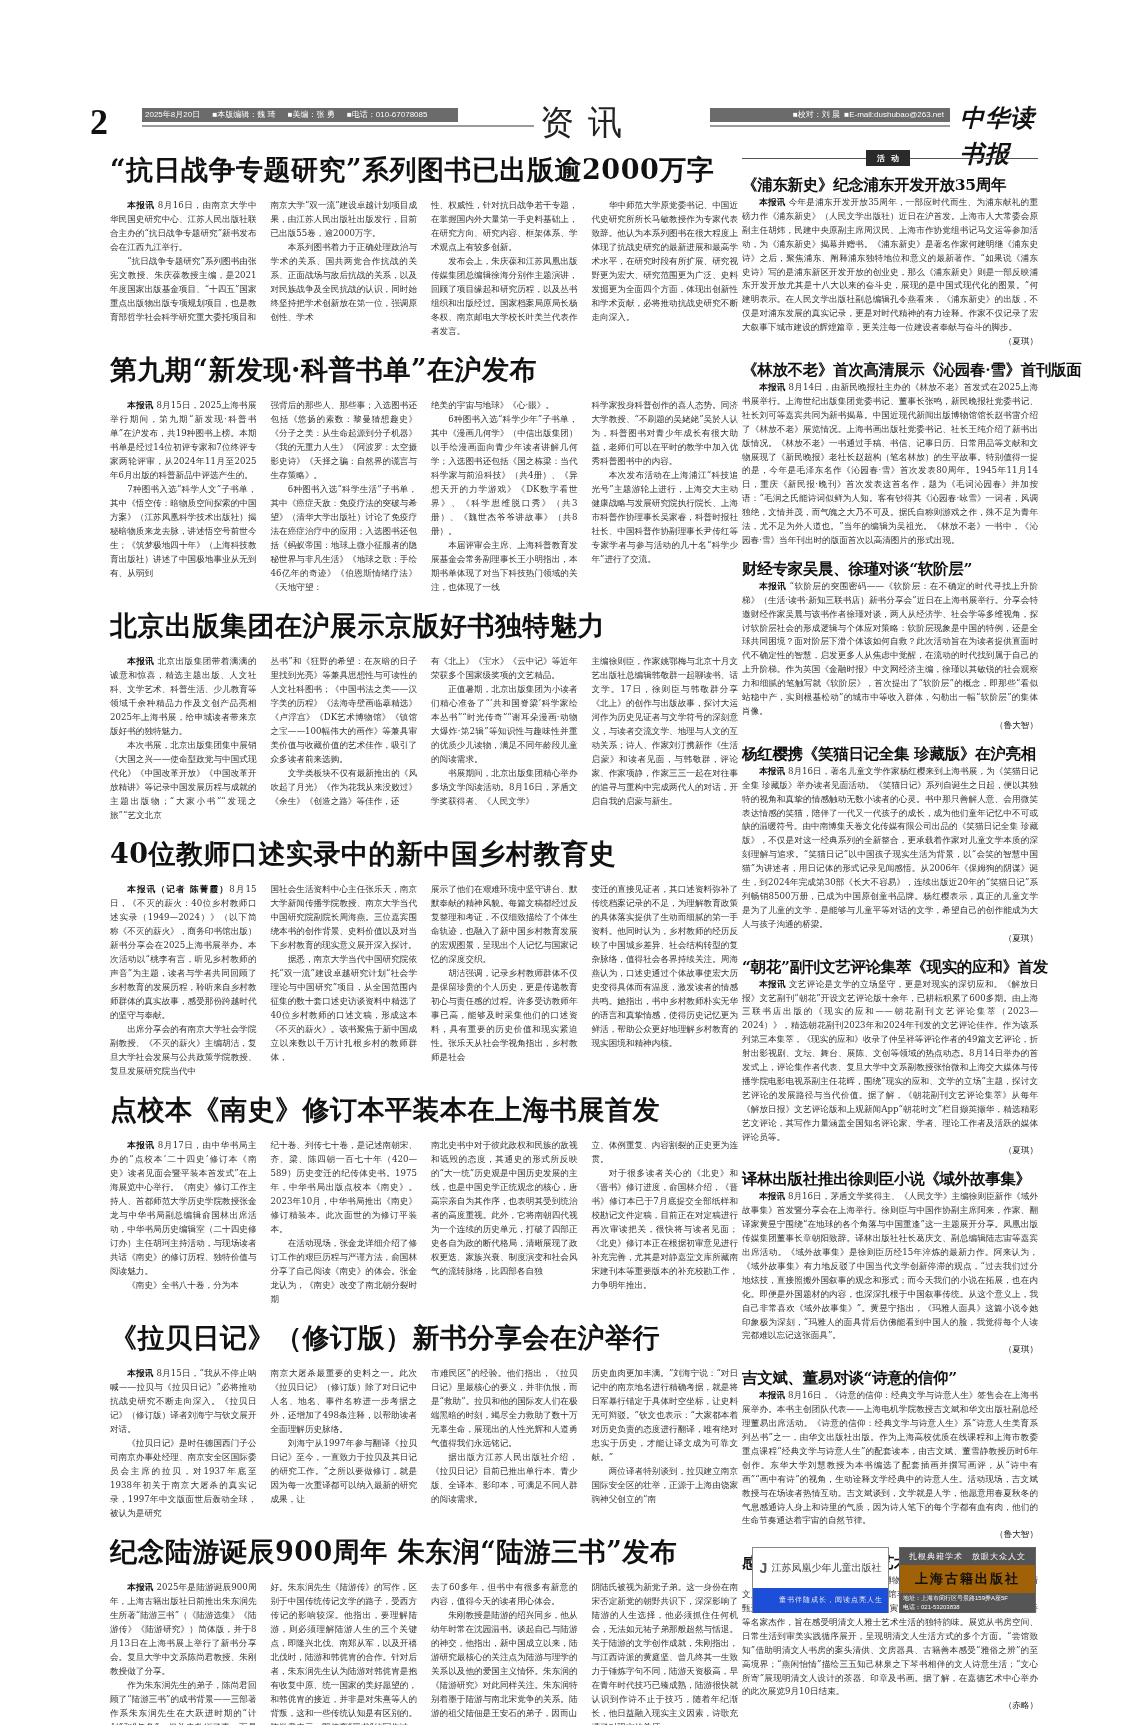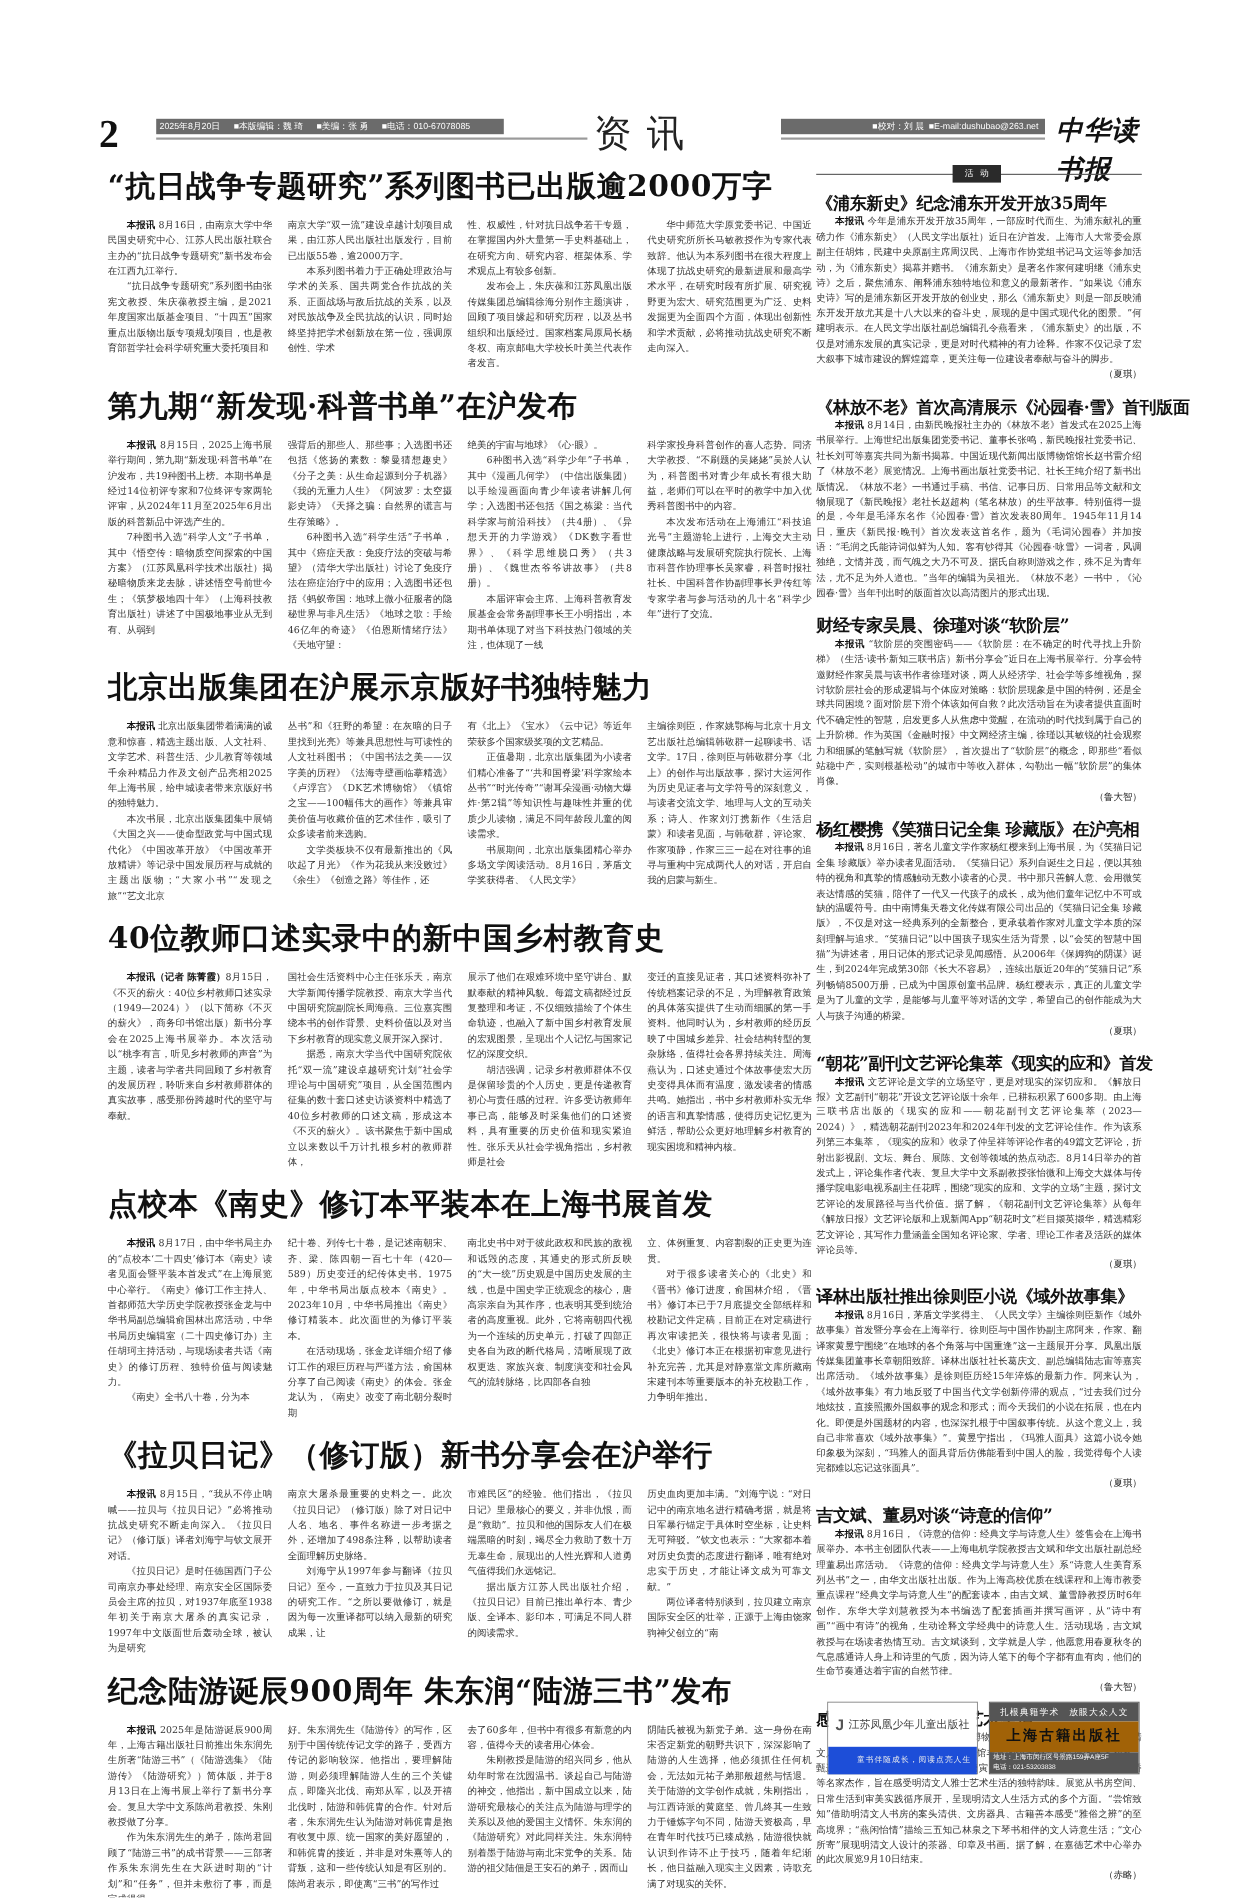--- a/index.html
+++ b/index.html
@@ -15,33 +15,33 @@
   .info-bar-left span { margin-right: 10px; }
   .rule-left { position: absolute; left: 52px; top: 25px; width: 392px; height: 2px; background: #9a9a9a; }
   .section-title { position: absolute; left: 450px; top: 0; font-family: "DejaVu Serif", serif; font-size: 34px; line-height: 44px; letter-spacing: 14px; color: #222; font-weight: normal; }
   .info-bar-right { position: absolute; left: 620px; top: 8px; width: 240px; height: 14px; background: #6b6b6b; color: #fff; font-family: "Liberation Sans", sans-serif; font-size: 8px; line-height: 14px; text-align: right; padding-right: 6px; white-space: nowrap; overflow: hidden; }
   .info-bar-right span { margin-left: 2px; }
   .rule-right { position: absolute; left: 620px; top: 25px; width: 240px; height: 2px; background: #9a9a9a; }
   .paper-name { position: absolute; left: 870px; top: 0px; font-family: "DejaVu Serif", serif; font-size: 24px; line-height: 36px; font-weight: bold; letter-spacing: 1px; color: #111; font-style: italic; }
 
   
   .main { position: absolute; left: 98px; top: 150px; width: 640px; }
-  .article { margin-bottom: 12px; }
+  .article { margin-bottom: 12px; margin-left: 12px; }
   .headline { font-family: "DejaVu Serif", serif; font-weight: bold; font-size: 27px; line-height: 40px; color: #111; letter-spacing: 0.5px; white-space: nowrap; margin-bottom: 8px; }
   .cols { display: grid; grid-template-columns: repeat(4, 1fr); column-gap: 14px; }
   .col { font-size: 8.6px; line-height: 14px; color: #333; text-align: justify; }
   .col p { text-indent: 2em; }
   .col p.cont { text-indent: 0; }
   .lead { font-weight: bold; color: #111; }
 
   
   .sidebar { position: absolute; left: 742px; top: 150px; width: 296px; }
   .tag-row { position: relative; height: 16px; margin-bottom: 8px; }
   .tag-line { position: absolute; left: 0; right: 0; top: 8px; height: 1px; background: #555; }
-  .tag { position: absolute; left: 124px; top: 0; width: 44px; height: 16px; background: #2a2a2a; color: #fff; font-size: 8px; line-height: 16px; text-align: center; letter-spacing: 6px; padding-left: 6px; }
+  .tag { position: absolute; left: 124px; top: 0; width: 44px; height: 16px; background: #2a2a2a; color: #fff; font-size: 8px; line-height: 16px; text-align: center; letter-spacing: 6px; padding-left: 6px; font-weight: bold; }
   .brief { margin-bottom: 10px; }
   .brief-title { font-family: "DejaVu Serif", serif; font-weight: bold; font-size: 15.5px; line-height: 22px; color: #111; white-space: nowrap; letter-spacing: -0.3px; }
   .brief-body { font-size: 8.6px; line-height: 13.9px; color: #333; text-align: justify; text-indent: 2em; }
   .byline { display: block; text-align: right; font-weight: normal; color: #222; text-indent: 0; }
 
   
   .ads { position: absolute; left: 752px; top: 1547px; width: 286px; height: 70px; }
   .ad1 { position: absolute; left: 0; top: 0; width: 137px; height: 66px; border: 1px solid #888; }
   .ad1-top { height: 40px; background: #fff; display: flex; align-items: center; justify-content: center; font-family: "Liberation Sans", sans-serif; font-size: 10px; color: #444; }
   .ad1-logo { font-weight: bold; font-size: 14px; color: #555; margin-right: 4px; }
@@ -136,20 +136,21 @@
           <div class="col">
             <p class="cont"><span>主编徐则臣，作家姚鄂梅与北京十月文艺出版社总编辑韩敬群一起聊读书、话文学。17日，徐则臣与韩敬群分享《北上》的创作与出版故事，探讨大运河作为历史见证者与文学符号的深刻意义，与读者交流文学、地理与人文的互动关系；诗人、作家刘汀携新作《生活启蒙》和读者见面，与韩敬群，评论家、作家项静，作家三三一起在对往事的追寻与重构中完成两代人的对话，开启自我的启蒙与新生。</span></p>
           </div>
         </div>
       </div>
       <div class="article">
         <div class="headline">40位教师口述实录中的新中国乡村教育史</div>
         <div class="cols">
           <div class="col">
             <p><span class="lead">本报讯（记者 陈菁霞）</span><span>8月15日，《不灭的薪火：40位乡村教师口述实录（1949—2024）》（以下简称《不灭的薪火》，商务印书馆出版）新书分享会在2025上海书展举办。本次活动以“桃李有言，听见乡村教师的声音”为主题，读者与学者共同回顾了乡村教育的发展历程，聆听来自乡村教师群体的真实故事，感受那份跨越时代的坚守与奉献。</span></p>
+            <p><span>出席分享会的有南京大学社会学院副教授、《不灭的薪火》主编胡洁，复旦大学社会发展与公共政策学院教授、复旦发展研究院当代中</span></p>
           </div>
           <div class="col">
             <p class="cont"><span>国社会生活资料中心主任张乐天，南京大学新闻传播学院教授、南京大学当代中国研究院副院长周海燕。三位嘉宾围绕本书的创作背景、史料价值以及对当下乡村教育的现实意义展开深入探讨。</span></p>
             <p><span>据悉，南京大学当代中国研究院依托“双一流”建设卓越研究计划“社会学理论与中国研究”项目，从全国范围内征集的数十套口述史访谈资料中精选了40位乡村教师的口述文稿，形成这本《不灭的薪火》。该书聚焦于新中国成立以来数以千万计扎根乡村的教师群体，</span></p>
           </div>
           <div class="col">
             <p class="cont"><span>展示了他们在艰难环境中坚守讲台、默默奉献的精神风貌。每篇文稿都经过反复整理和考证，不仅细致描绘了个体生命轨迹，也融入了新中国乡村教育发展的宏观图景，呈现出个人记忆与国家记忆的深度交织。</span></p>
             <p><span>胡洁强调，记录乡村教师群体不仅是保留珍贵的个人历史，更是传递教育初心与责任感的过程。许多受访教师年事已高，能够及时采集他们的口述资料，具有重要的历史价值和现实紧迫性。张乐天从社会学视角指出，乡村教师是社会</span></p>
           </div>
           <div class="col">

